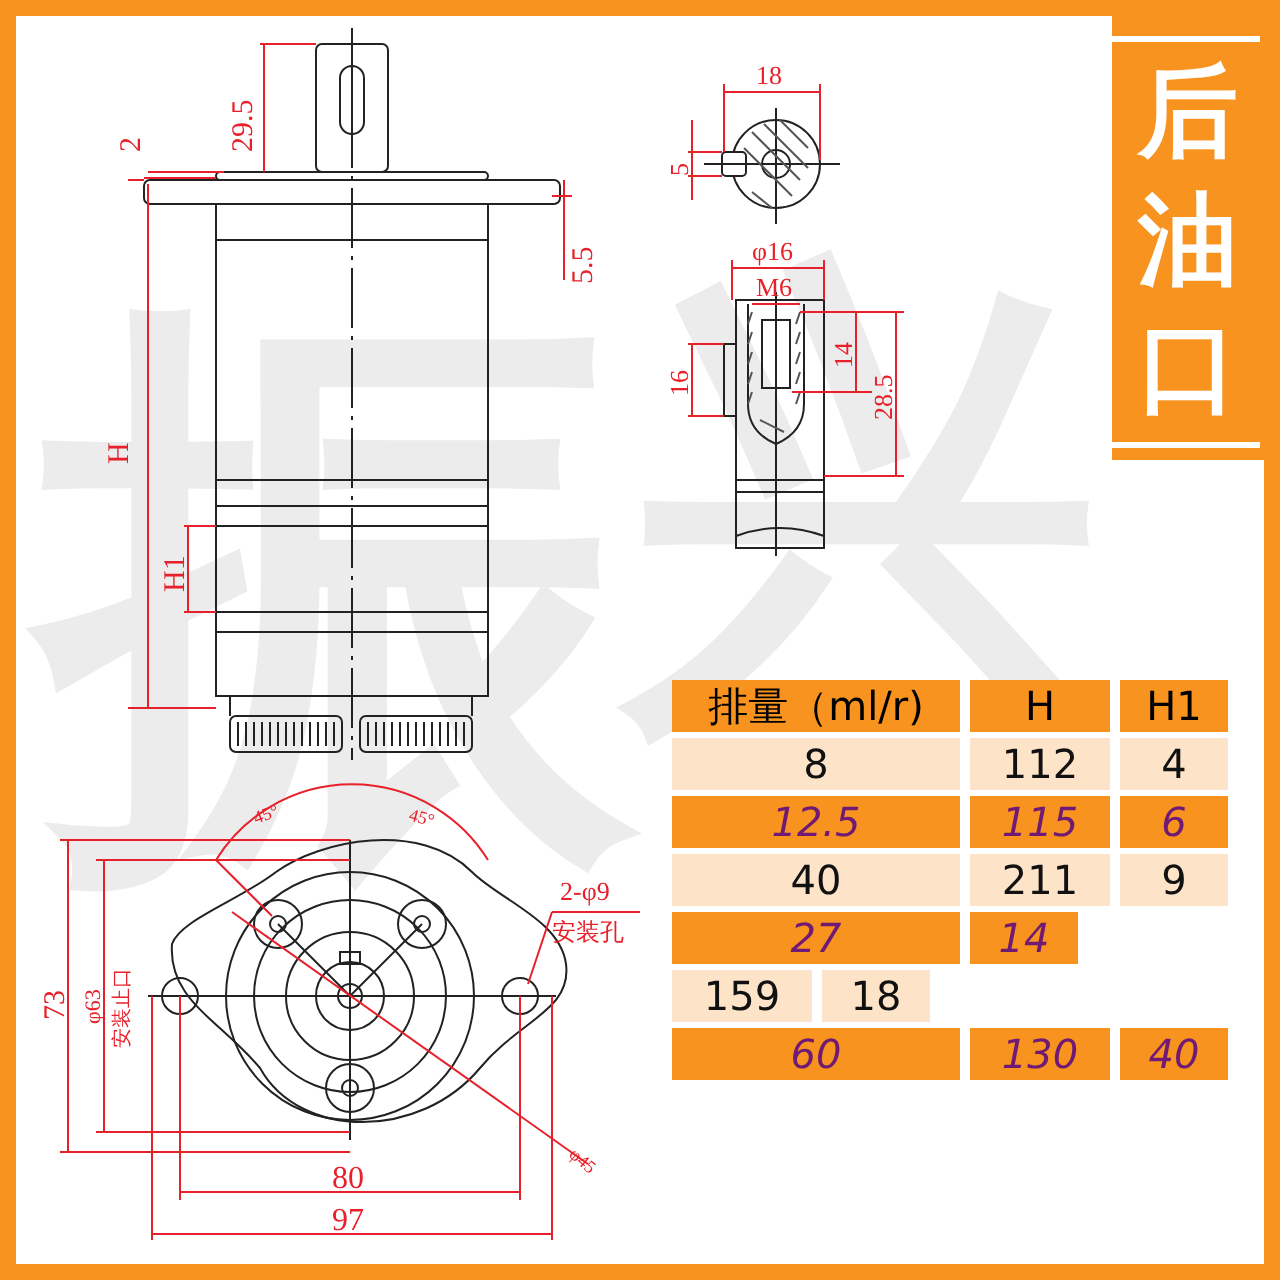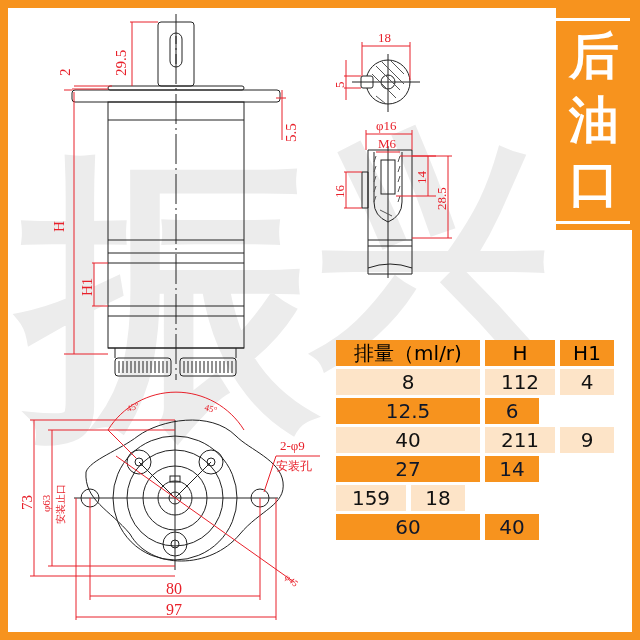--- a/index.html
+++ b/index.html
@@ -10,21 +10,21 @@
   .badge-frame { position:absolute; left:546px; top:18px; width:84px; height:206px; border:3px solid #ffffff; border-right:none; box-sizing:border-box; }
   .badge-text { position:absolute; left:556px; top:24px; width:76px; display:flex; flex-direction:column; align-items:center; color:#fff; font-size:50px; font-weight:bold; line-height:64px; }
   .spec-table { position:absolute; left:336px; top:340px; width:278px; }
   .row { display:flex; height:26px; margin-bottom:3px; }
   .cell { display:flex; align-items:center; justify-content:center; font-size:20px; height:26px; }
   .c1 { width:144px; margin-right:5px; }
   .c2 { width:70px; margin-right:5px; }
   .c3 { width:54px; }
   .hdr .cell { background:#f7931e; color:#000000; }
   .light .cell { background:#fde4c8; color:#111; }
-  .dark .cell { background:#f7931e; color:#0f172a; }
+  .dark .cell { background:#f7931e; color:#701a75;font-style:italic; }
 </style>
 </head>
 <body>
 
 <div class="canvas">
   <svg class="drawing" width="624" height="624" viewBox="8 8 624 624">
 
     <g fill="#ececec">
       <text x="20" y="400" font-size="300" font-family="DejaVu Sans, sans-serif" font-weight="bold">振</text>
       <text x="310" y="330" font-size="240" font-family="DejaVu Sans, sans-serif" font-weight="bold">兴</text>
@@ -197,32 +197,34 @@
     <div class="cell c2">H</div>
     <div class="cell c3">H1</div>
   </div>
   <div class="row light">
     <div class="cell c1">8</div>
     <div class="cell c2">112</div>
     <div class="cell c3">4</div>
   </div>
   <div class="row dark">
     <div class="cell c1">12.5</div>
+    <div class="cell c2">115</div>
     <div class="cell c3">6</div>
   </div>
   <div class="row light">
     <div class="cell c1">40</div>
     <div class="cell c2">211</div>
     <div class="cell c3">9</div>
   </div>
   <div class="row dark">
     <div class="cell c1">27</div>
     <div class="cell c3">14</div>
   </div>
   <div class="row light">
     <div class="cell c2">159</div>
     <div class="cell c3">18</div>
   </div>
   <div class="row dark">
     <div class="cell c1">60</div>
+    <div class="cell c2">130</div>
     <div class="cell c3">40</div>
   </div>
 </div>
 
 </body></html>

